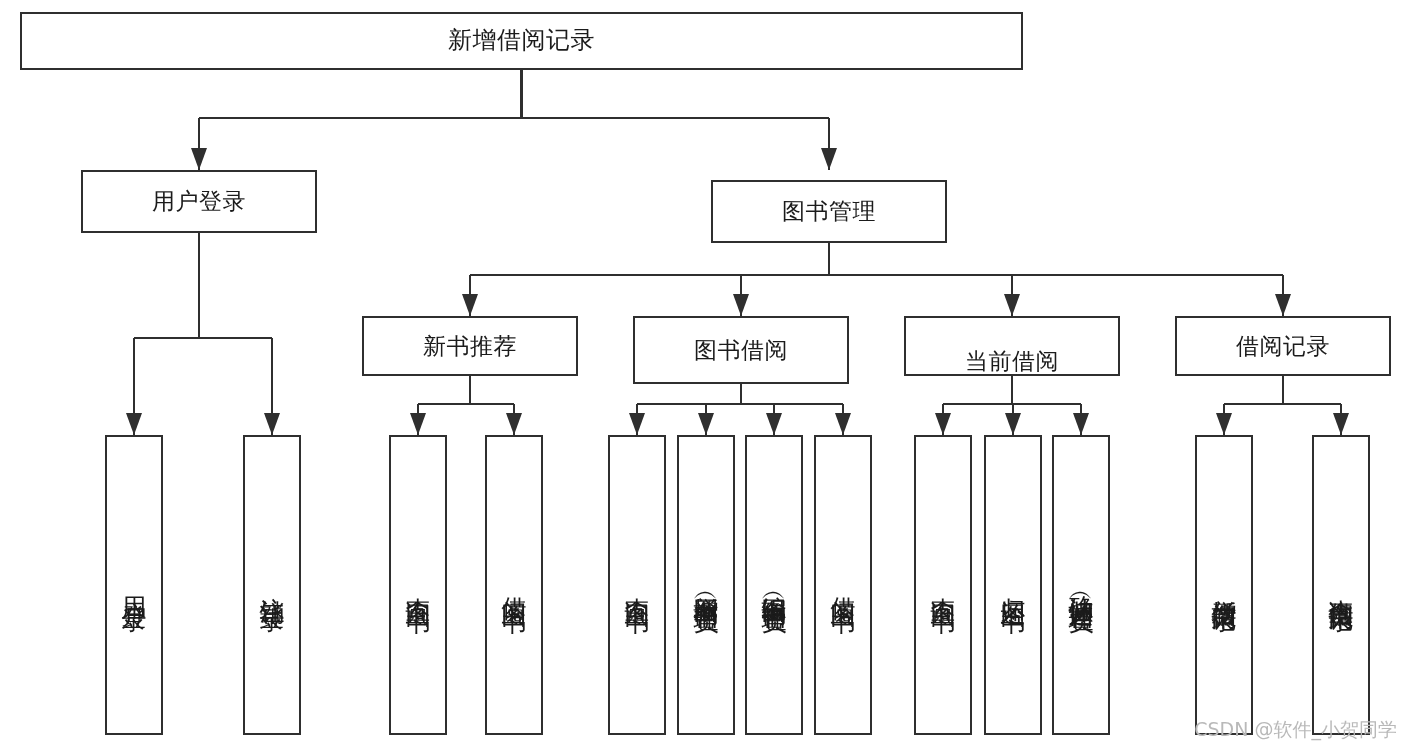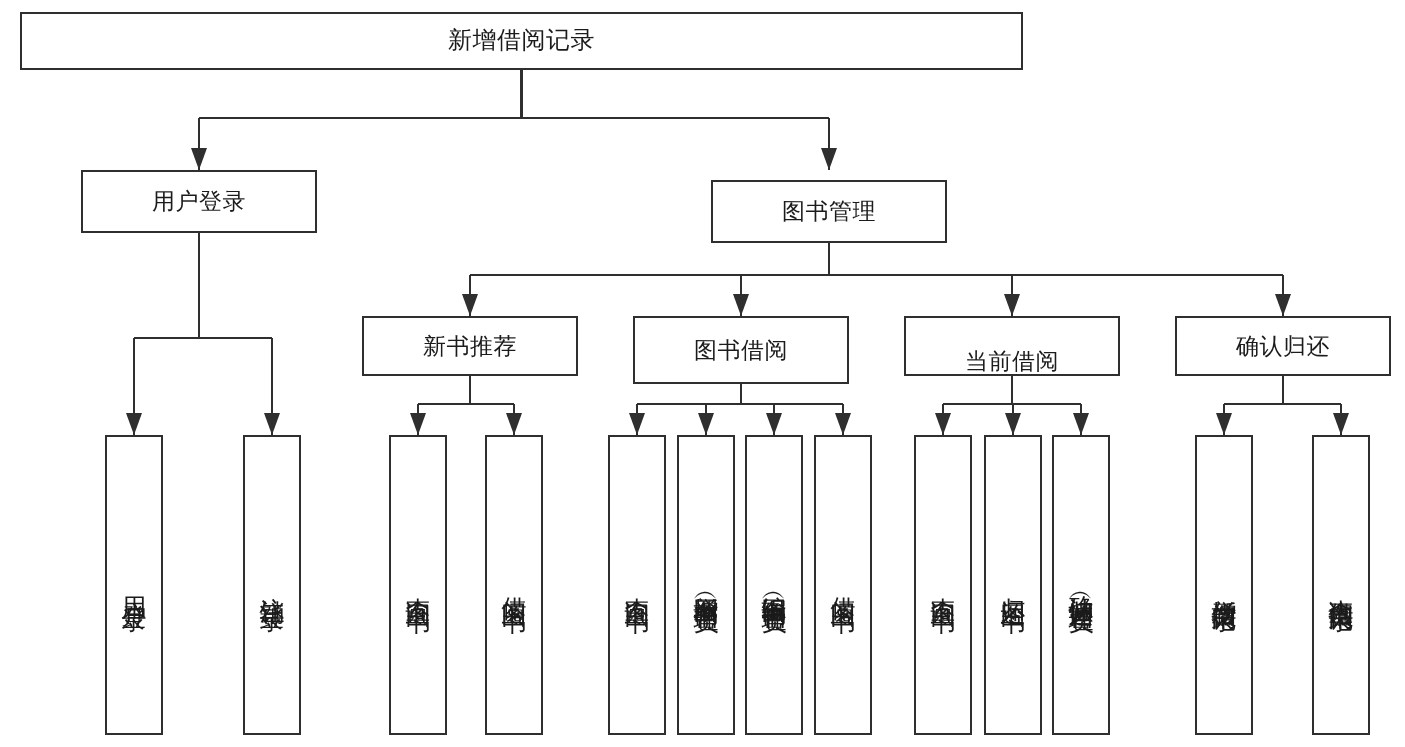--- a/index.html
+++ b/index.html
@@ -148,21 +148,21 @@
       <div class="node h" style="left: 362px; top: 316px; width: 216px; height: 60px;">
         <span class="label">新书推荐</span>
       </div>
       <div class="node h" style="left: 633px; top: 316px; width: 216px; height: 68px;">
         <span class="label">图书借阅</span>
       </div>
       <div class="node h" style="left: 904px; top: 316px; width: 216px; height: 60px; align-items: flex-end;">
         <span class="label">当前借阅</span>
       </div>
       <div class="node h" style="left: 1175px; top: 316px; width: 216px; height: 60px;">
-        <span class="label">确认归还</span>
+        <span class="label">借阅记录</span>
       </div>
       <div class="node v" style="left: 105px; top: 435px; width: 58px; height: 300px;">
         <span class="label">用户登录</span>
       </div>
       <div class="node v" style="left: 243px; top: 435px; width: 58px; height: 300px;">
         <span class="label">注销登录</span>
       </div>
       <div class="node v" style="left: 389px; top: 435px; width: 58px; height: 300px;">
         <span class="label">查询图书</span>
       </div>
@@ -190,13 +190,14 @@
       <div class="node v tall" style="left: 1052px; top: 435px; width: 58px; height: 300px;">
         <span class="label">确认归还（管理员）</span>
       </div>
       <div class="node v tall" style="left: 1195px; top: 435px; width: 58px; height: 300px;">
         <span class="label">新增借阅记录</span>
       </div>
       <div class="node v tall" style="left: 1312px; top: 435px; width: 58px; height: 300px;">
         <span class="label">查询借阅记录</span>
       </div>
     </div>
+  <div id="watermark">CSDN @软件_小贺同学</div>
 </div>
 
 </body></html>

